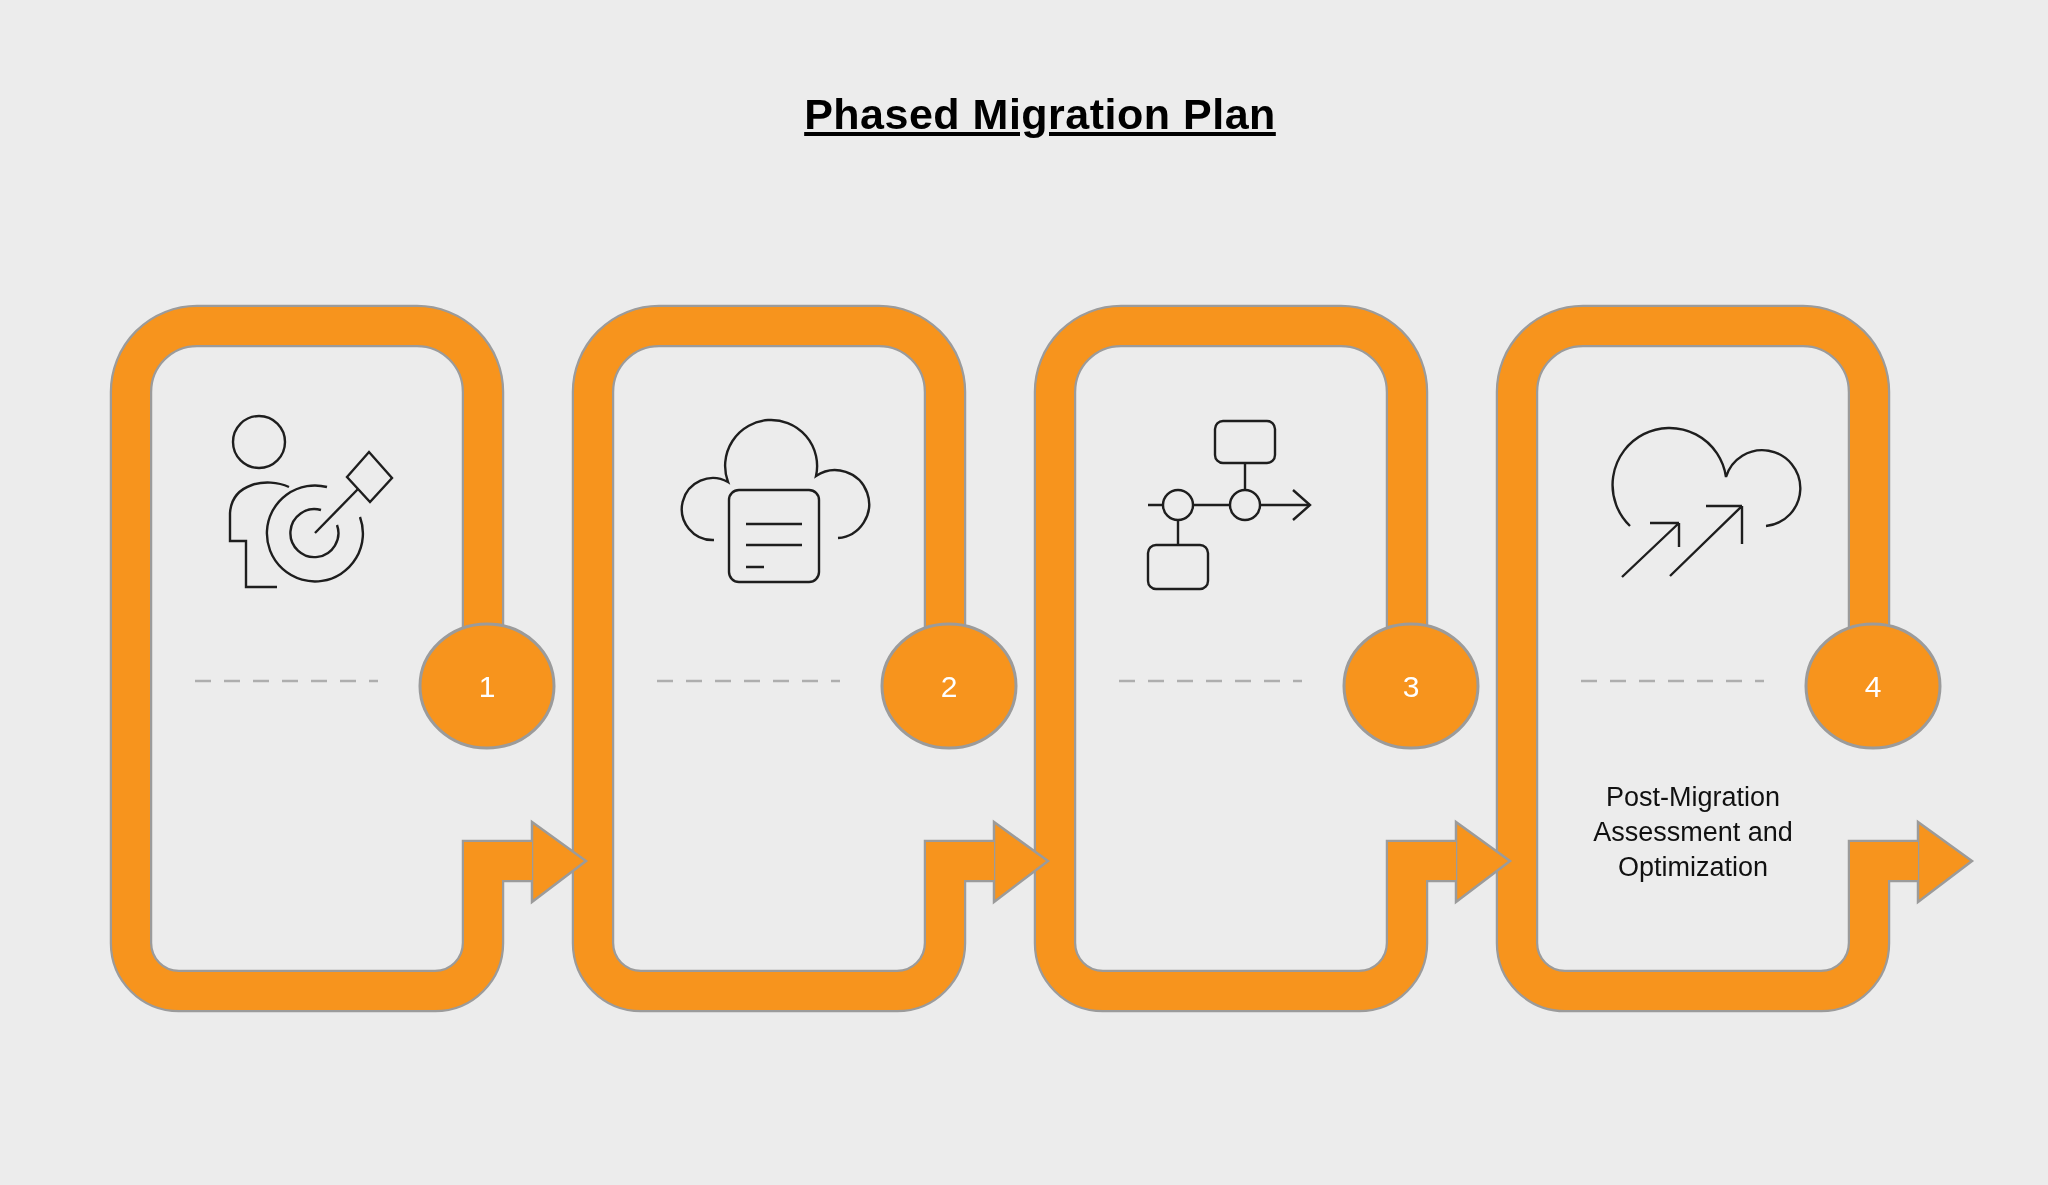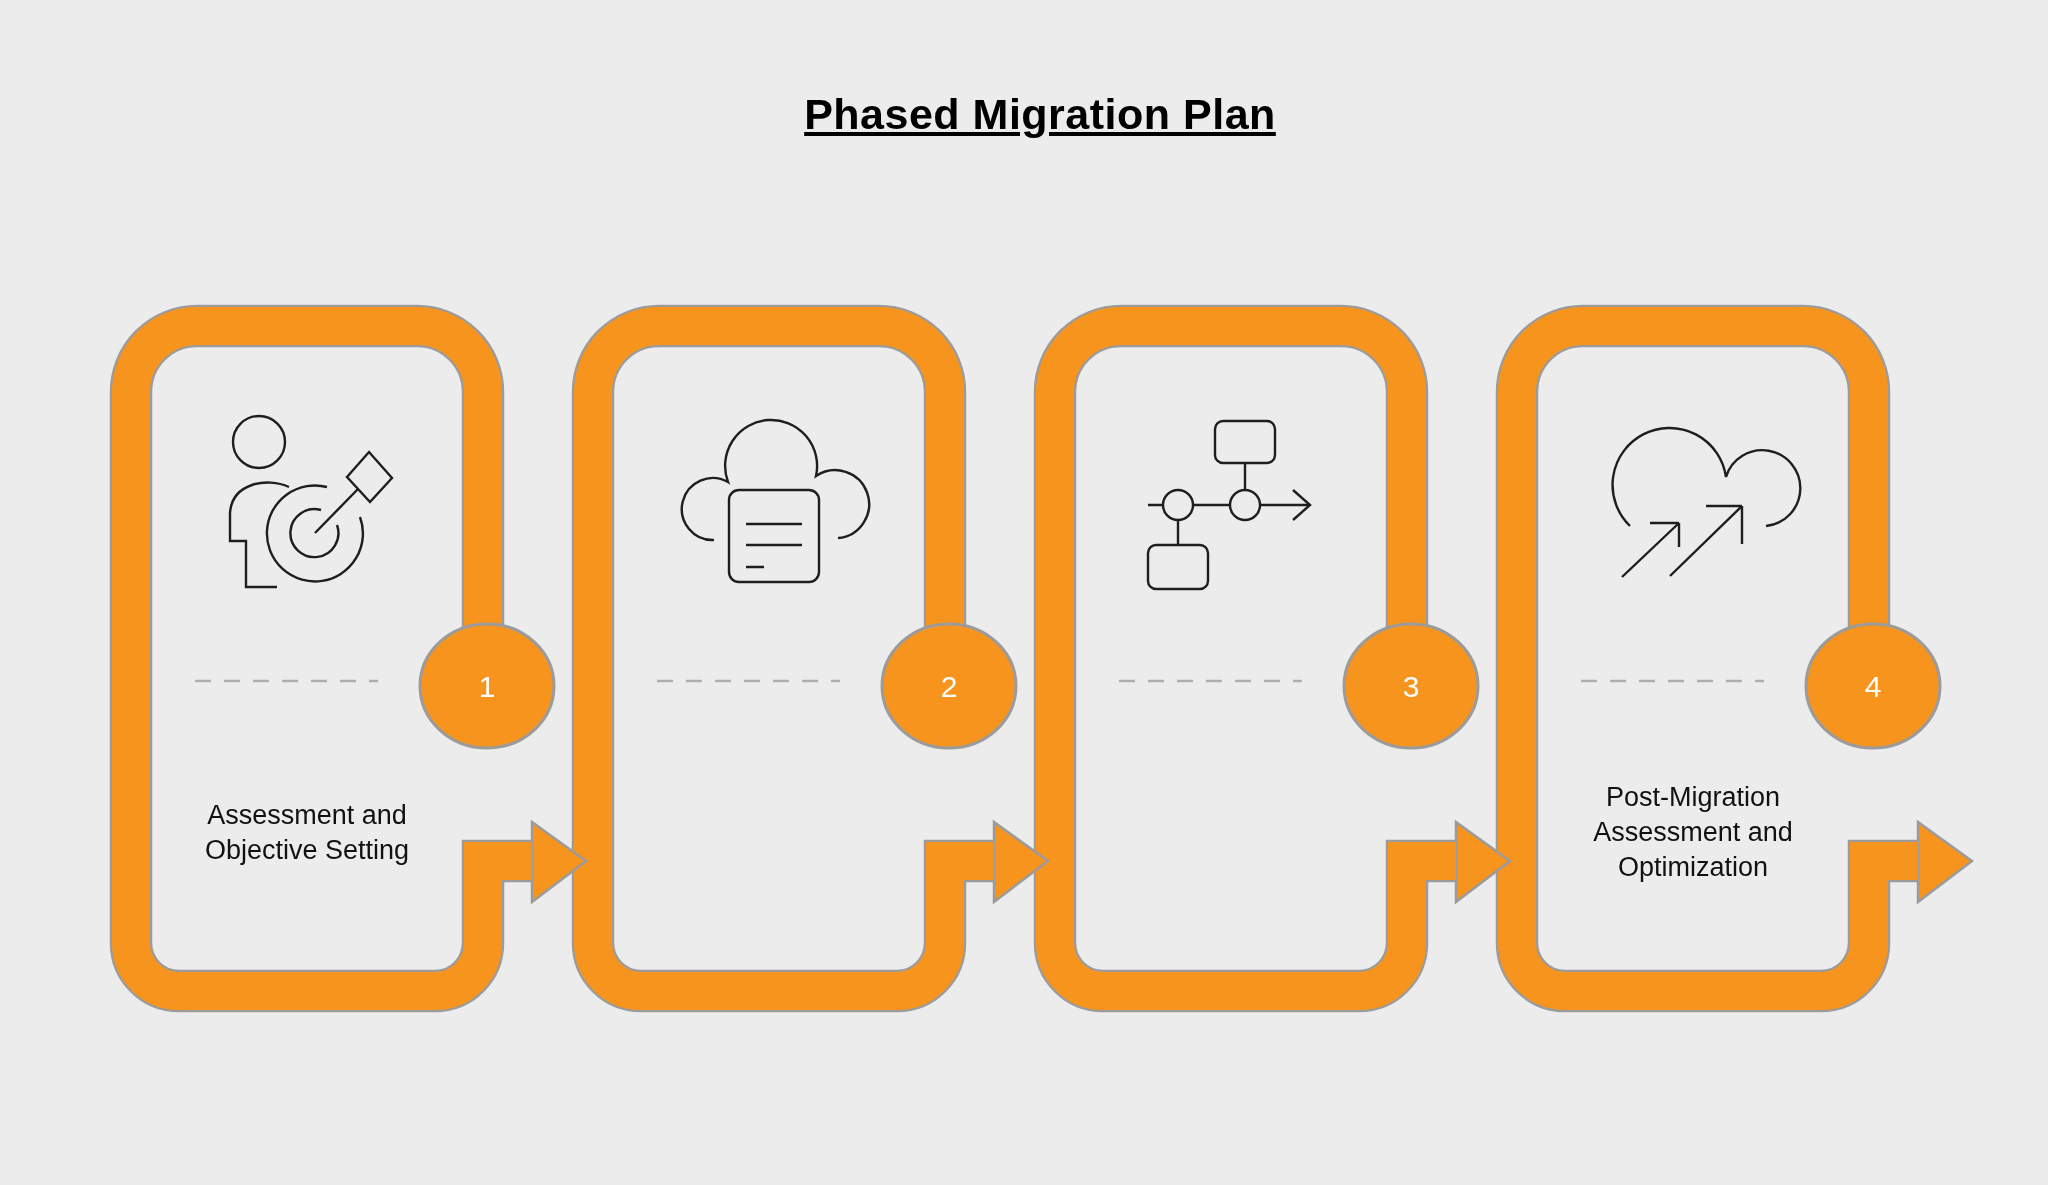--- a/index.html
+++ b/index.html
@@ -99,21 +99,20 @@
         <circle cx="37" cy="27" r="26"></circle>
         <path d="M 67,72 C 45,62 10,68 8,98 L 8,126 L 24,126 L 24,172 L 55,172"></path>
         <path d="M 138,102 A 48 48 0 1 1 105,72"></path>
         <path d="M 115,110 A 24 24 0 1 1 99,95"></path>
         <path d="M 93,118 L 136,74"></path>
         <path d="M 125,62 L 147,37 L 170,63 L 148,87 Z"></path>
       </g>
     </g>
   </svg>
 
-  <div class="step-label label-1">Assessment and Objective Setting</div>
   <div class="step-label label-4">Post-Migration Assessment and Optimization</div>
 
   <div class="badge-num num-1">1</div>
   <div class="badge-num num-2">2</div>
   <div class="badge-num num-3">3</div>
   <div class="badge-num num-4">4</div>
 
 </div>
 
 </body></html>

